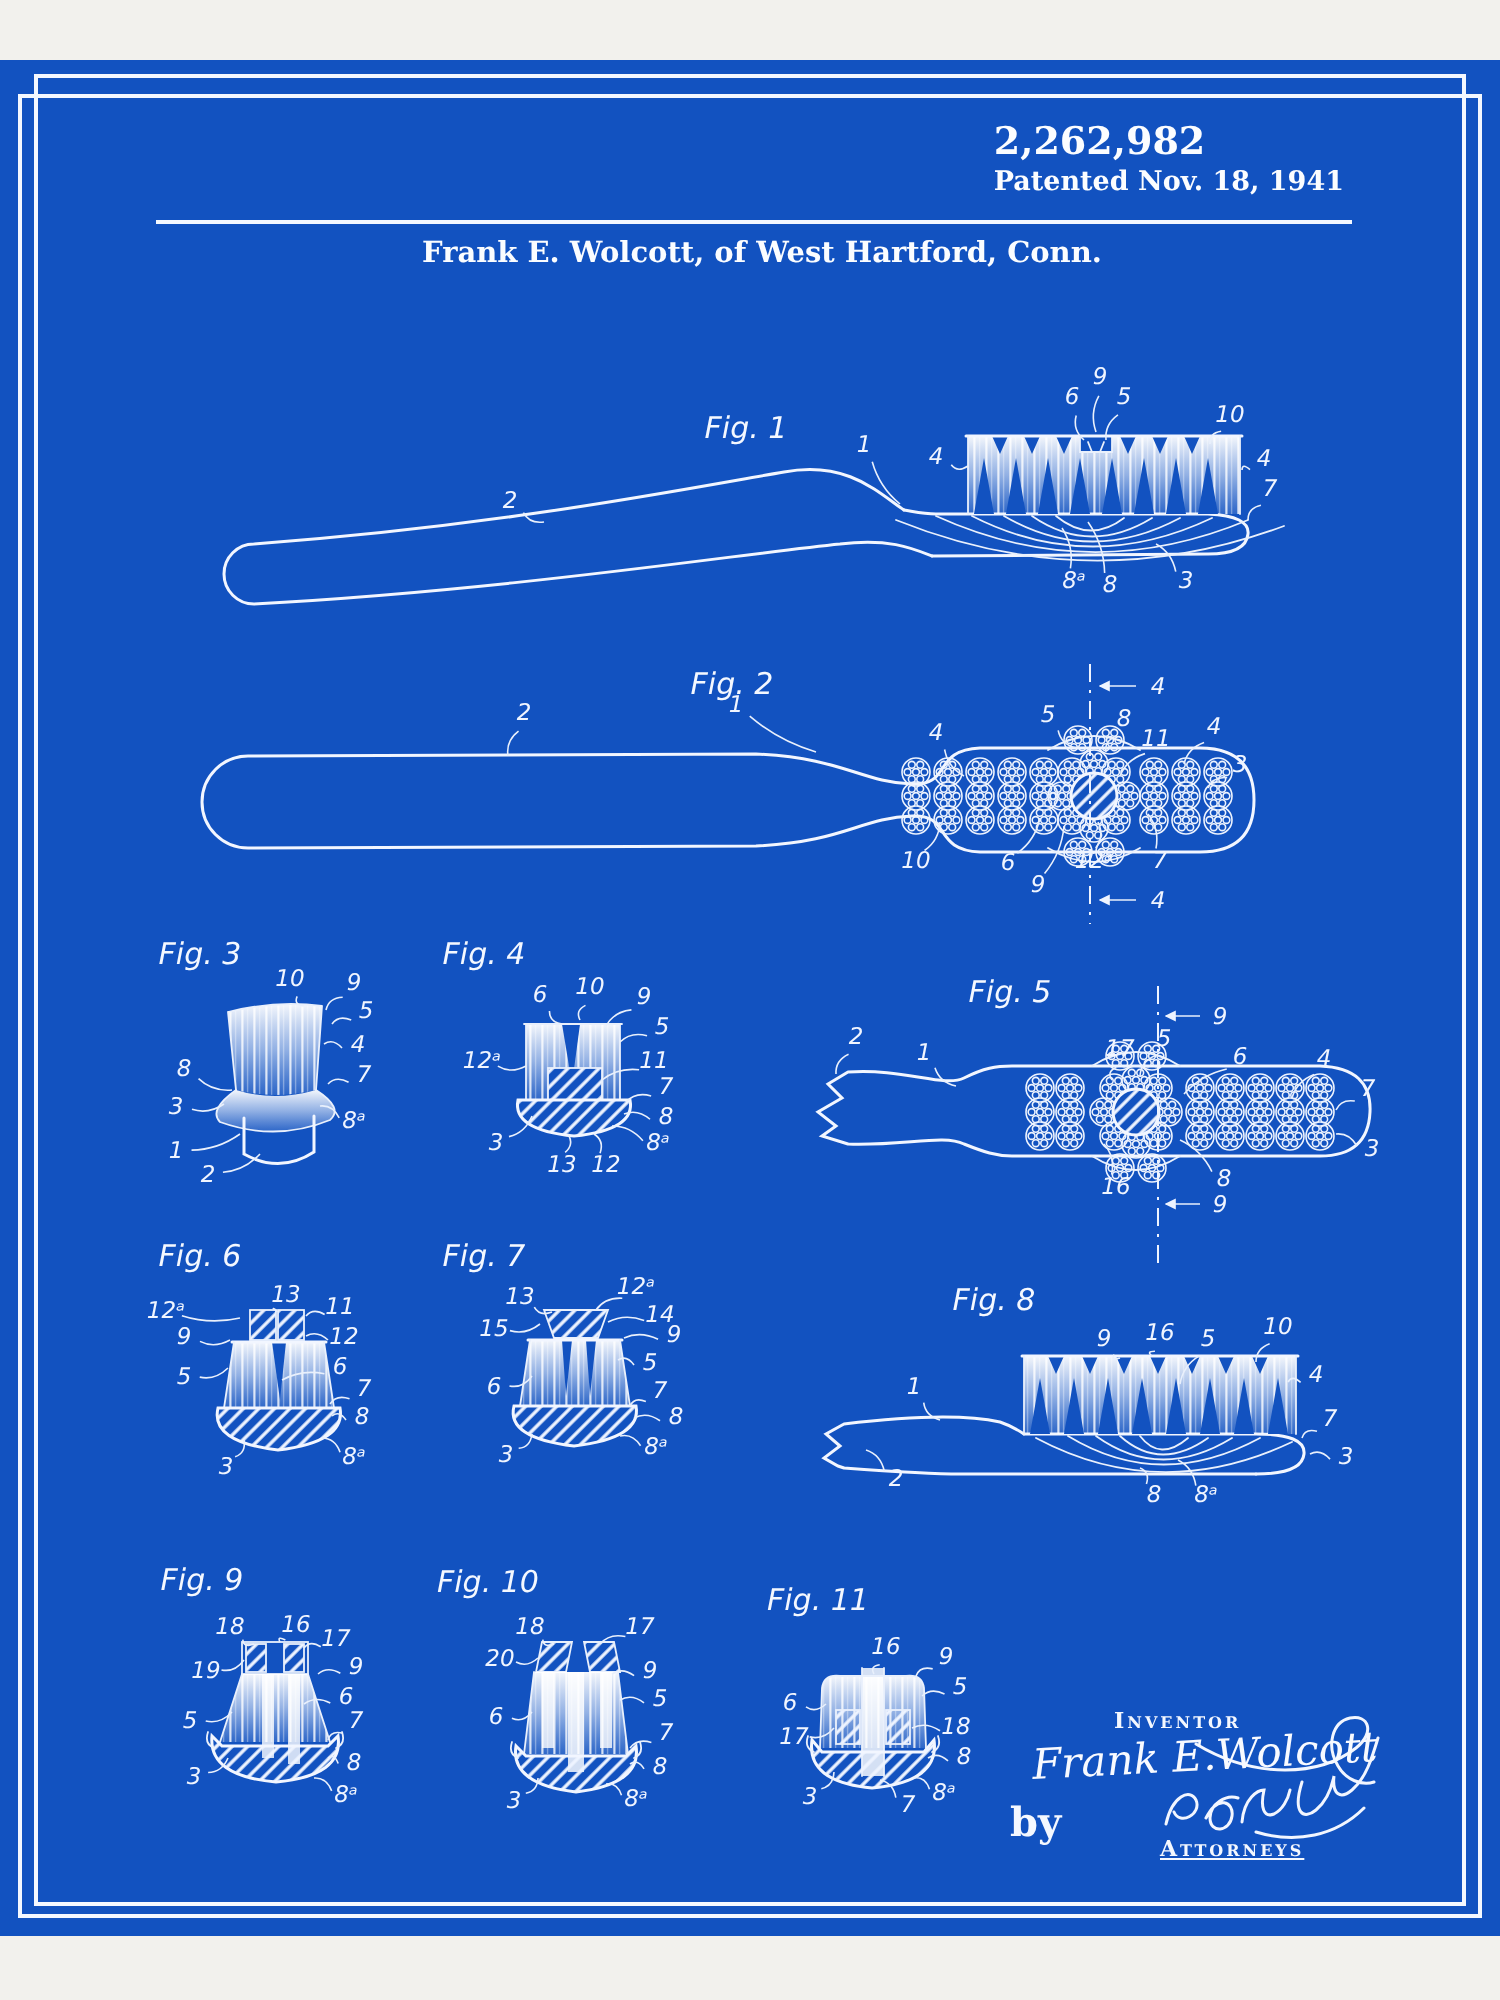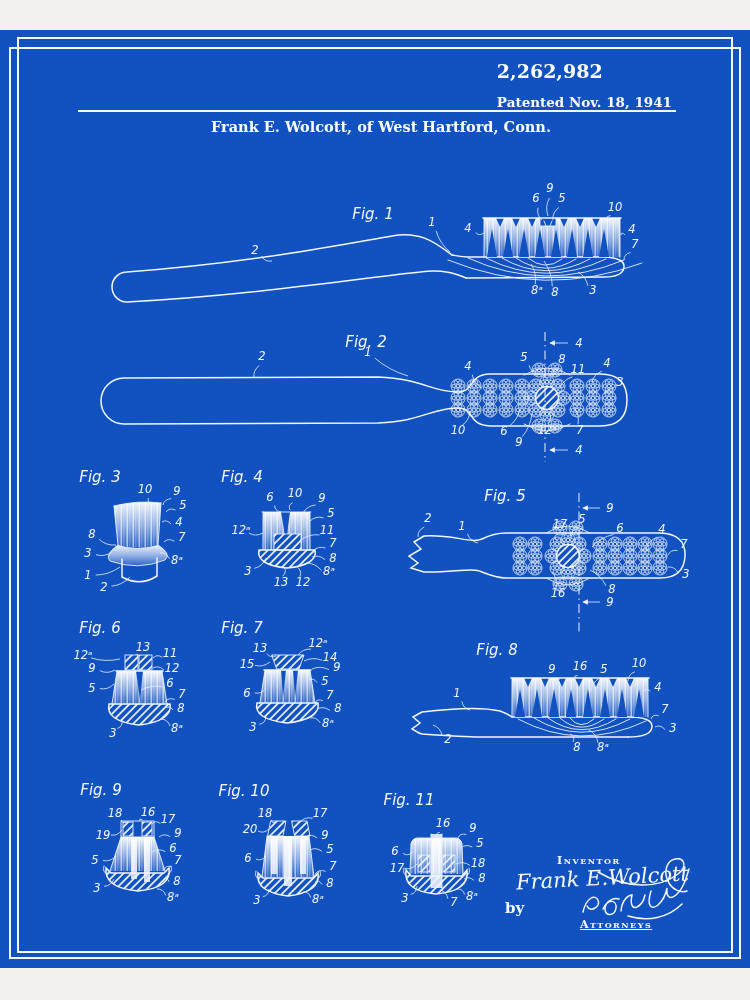--- a/index.html
+++ b/index.html
@@ -6,40 +6,40 @@
   .stage{position:relative;width:750px;height:1000px;background:#f2f1ed;overflow:hidden;
          font-family:"DejaVu Serif",serif;}
   .bp{position:absolute;left:0;top:30px;width:750px;height:938px;background:#1252c0;}
   svg.overlay{position:absolute;left:0;top:0;width:750px;height:1000px;}
   .hdr{position:absolute;left:78px;top:62px;width:596px;color:#fbfdff;}
   .hdr-row{position:relative;height:48px;}
   .office{position:absolute;left:6px;top:0;margin:0;font-size:33px;font-weight:bold;
           font-family:"DejaVu Serif",serif;letter-spacing:.5px;white-space:nowrap;}
   .hdr-right{position:absolute;right:2px;top:-2px;text-align:left;}
   .pat-no{font-size:19px;font-weight:bold;}
-  .pat-date{font-size:13.5px;font-weight:bold;margin-top:12px;}
+  .pat-date{font-size:13.5px;font-weight:bold;margin-top:1px;}
   .hdr-rule{position:absolute;left:0;top:48px;width:598px;height:2px;background:#f4f8ff;}
   .hdr-center{position:absolute;left:-78px;top:56px;width:750px;text-align:center;
               font-weight:bold;color:#fbfdff;}
   .inv-line{font-size:14.5px;margin-left:12px;}
   .pat-title{font-size:14.5px;margin-top:2px;letter-spacing:1px;}
   .filed-line{font-size:14.5px;margin-top:2px;}
   .ln{stroke:#f2f6ff;stroke-width:1.5;fill:none;stroke-linecap:round;}
   .ln2{stroke:#e9f0fc;stroke-width:.9;fill:none;stroke-linecap:round;}
   .lnt{stroke:#edf3fe;stroke-width:.8;fill:none;}
   .frame{stroke:#f4f8ff;stroke-width:2;fill:none;}
   .secln{stroke:#eef4ff;stroke-width:1;fill:none;stroke-dasharray:9 4 1.5 4;}
   .fig-title{fill:#f4f8ff;font:italic 15px "DejaVu Sans",sans-serif;text-anchor:middle;}
   .ref-label{fill:#f0f5ff;font:italic 11.5px "DejaVu Sans",sans-serif;text-anchor:middle;}
   .leader{stroke:#e9f0fc;stroke-width:.8;fill:none;}
   .sig-caption{position:absolute;text-align:left;font-weight:bold;font-size:11px;
                font-variant:small-caps;letter-spacing:1.5px;color:#f4f8ff;}
   .sig-name{position:absolute;font-style:italic;font-size:21px;color:#f8faff;
             transform:rotate(-3deg);white-space:nowrap;font-family:"DejaVu Serif",serif;}
-  .sig-by{position:absolute;font-weight:bold;font-size:15px;color:#f4f8ff;}
+  .sig-by{position:absolute;font-weight:bold;font-size:20px;color:#f4f8ff;}
 </style>
 </head>
 <body>
 
 <div class="stage">
   <div class="bp"></div>
 
   <svg class="overlay" viewBox="0 0 750 1000">
     <defs>
       <linearGradient id="gb" x1="0" y1="0" x2="0" y2="1">

